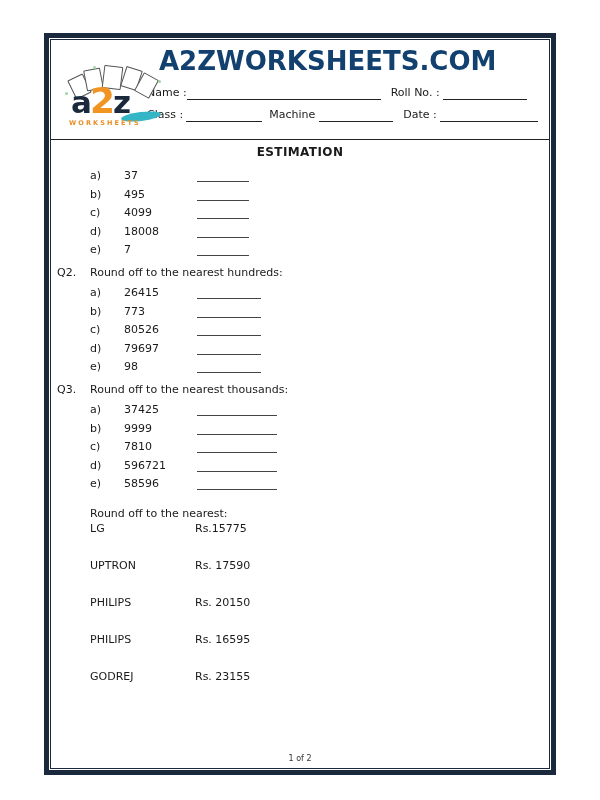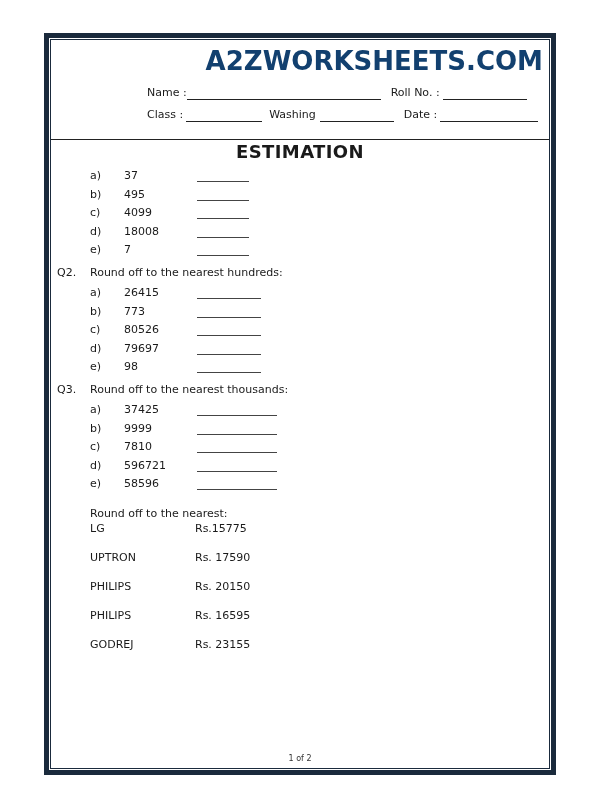--- a/index.html
+++ b/index.html
@@ -30,80 +30,93 @@
   .dot{position:absolute;width:3px;height:3px;border-radius:50%;background:#9ed6a0;}
   .d1{left:30px;top:0px;} .d2{left:95px;top:14px;} .d3{left:2px;top:26px;}
   .swoosh{position:absolute;left:58px;top:46px;width:40px;height:9px;background:#35b6c6;
     border-radius:50%;transform:rotate(-7deg);}
   .logo-word{position:absolute;left:8px;top:18px;font-weight:bold;font-size:31px;
     letter-spacing:-2px;color:#1a2a3c;line-height:34px;}
   .logo-word .l2{color:#f29422;font-size:36px;}
   .logo-sub{position:absolute;left:6px;top:53px;font-size:6.5px;font-weight:bold;
     letter-spacing:2.1px;color:#e88f25;}
   .site-title{
-    margin:6px 0 0 108px;width:384px;text-align:right;
+    margin:6px 0 0 108px;width:384px;text-align:left;
     font-size:26px;font-weight:bold;color:#12406f;letter-spacing:0px;line-height:30px;
   }
   .field-row{display:flex;align-items:flex-end;margin-left:96px;font-size:11px;line-height:14px;white-space:nowrap;}
   .row1{margin-top:10px;}
   .row2{margin-top:8px;}
   .uline{display:inline-block;border-bottom:1px solid #222;height:12px;}
   .name-line{width:194px;}
   .roll-line{width:84px;margin-left:3px;}
   .class-line{width:76px;margin-left:3px;}
   .section-line{width:74px;margin-left:4px;}
   .date-line{width:98px;margin-left:3px;}
   .gap10{margin-left:10px;} .gap7{margin-left:7px;}
   
   .main{padding:0 6px;font-size:11px;}
-  .ws-title{text-align:center;font-weight:bold;font-size:18px;margin-top:4px;line-height:16px;letter-spacing:0.4px;}
+  .ws-title{text-align:center;font-weight:bold;font-size:12px;margin-top:4px;line-height:16px;letter-spacing:0.4px;}
   .q-block{margin-top:9px;}
   .q-head{display:flex;line-height:14px;}
   .q-num{width:33px;flex:none;}
   .q-items{margin-top:6px;}
   .q-item{display:flex;margin:4.5px 0;line-height:14px;}
   .q-letter{margin-left:33px;width:34px;flex:none;}
   .q-value{width:73px;flex:none;}
   .blank{border-bottom:1px solid #444;height:12px;align-self:flex-start;}
   .w52{width:52px;} .w64{width:64px;} .w80{width:80px;}
   
   .q4-line2{margin-left:33px;line-height:15px;margin-top:15px;}
   .q4-table{margin-left:33px;}
   .q4-row{display:flex;line-height:15px;}
   .col-brand{width:105px;flex:none;}
   .col-cost{width:112px;flex:none;}
   .col-h100{width:80px;flex:none;padding-left:10px;box-sizing:border-box;}
   .col-h1000{padding-left:11px;}
   .cost-head{padding-left:14px;box-sizing:border-box;}
-  .spaced{margin-top:14px;}
+  .spaced{margin-top:22px;}
   
   .footer{position:absolute;left:0;bottom:5px;width:100%;text-align:center;font-size:8px;color:#333;margin-top:31px;}
 </style>
 </head>
 <body>
 
 <div class="frame">
   <div class="inner">
 
     <div class="header">
 
+      <div class="logo">
+        <div class="paper p1"></div>
+        <div class="paper p2"></div>
+        <div class="paper p3"></div>
+        <div class="paper p4"></div>
+        <div class="paper p5"></div>
+        <div class="dot d1"></div>
+        <div class="dot d2"></div>
+        <div class="dot d3"></div>
+        <div class="swoosh"></div>
+        <div class="logo-word"><span>a</span><span class="l2">2</span><span>z</span></div>
+        <div class="logo-sub">WORKSHEETS</div>
+      </div>
 
       <div class="site-title">A2ZWORKSHEETS.COM</div>
 
       <div class="field-row row1">
         <span>Name :</span>
           <span class="uline name-line"></span>
         <span class="gap10">Roll No. :</span>
           <span class="uline roll-line"></span>
       </div>
 
       <div class="field-row row2">
         <span>Class :</span>
           <span class="uline class-line"></span>
-        <span class="gap7">Washing</span>
+        <span class="gap7">Machine</span>
           <span class="uline section-line"></span>
         <span class="gap10">Date :</span>
           <span class="uline date-line"></span>
       </div>
     </div>
 
     <div class="main">
       <div class="ws-title">ESTIMATION</div>
 
       <div class="q-block">

